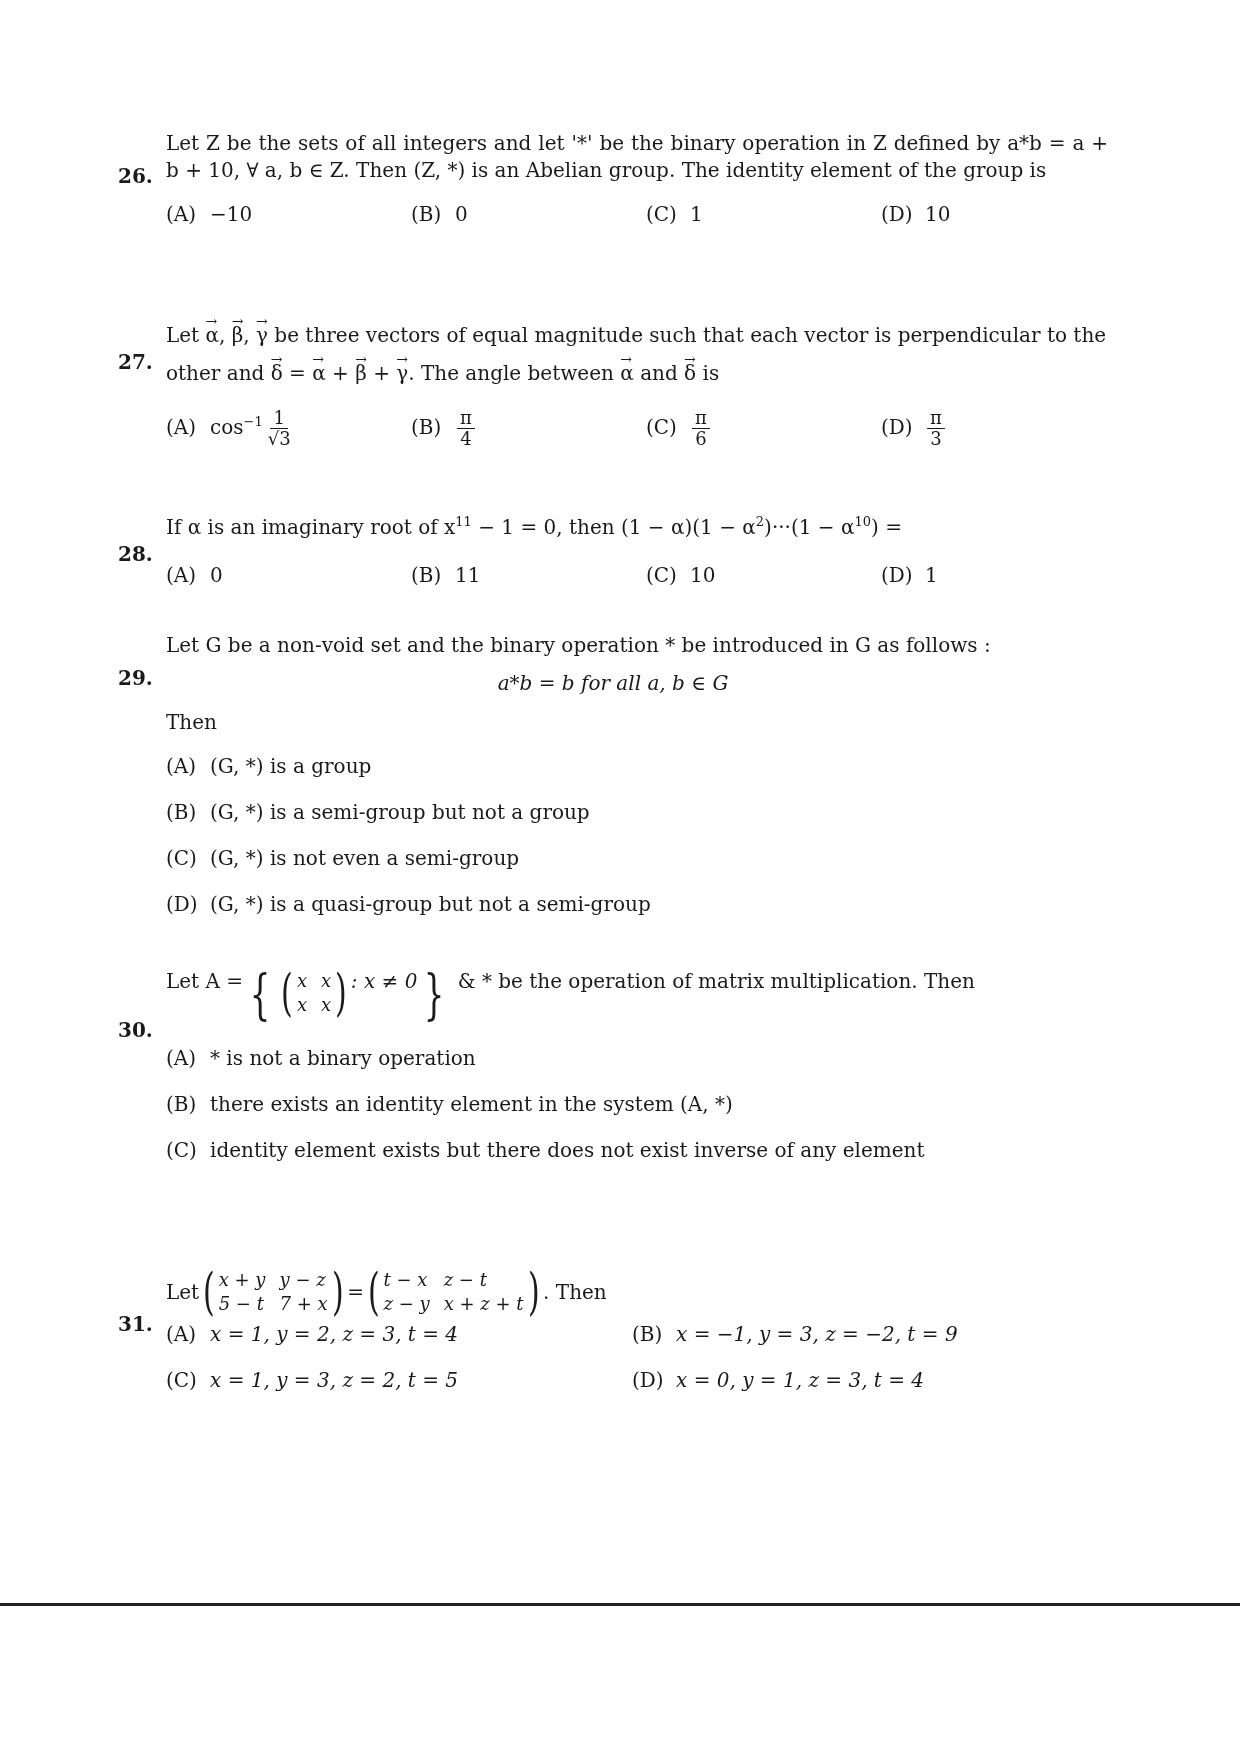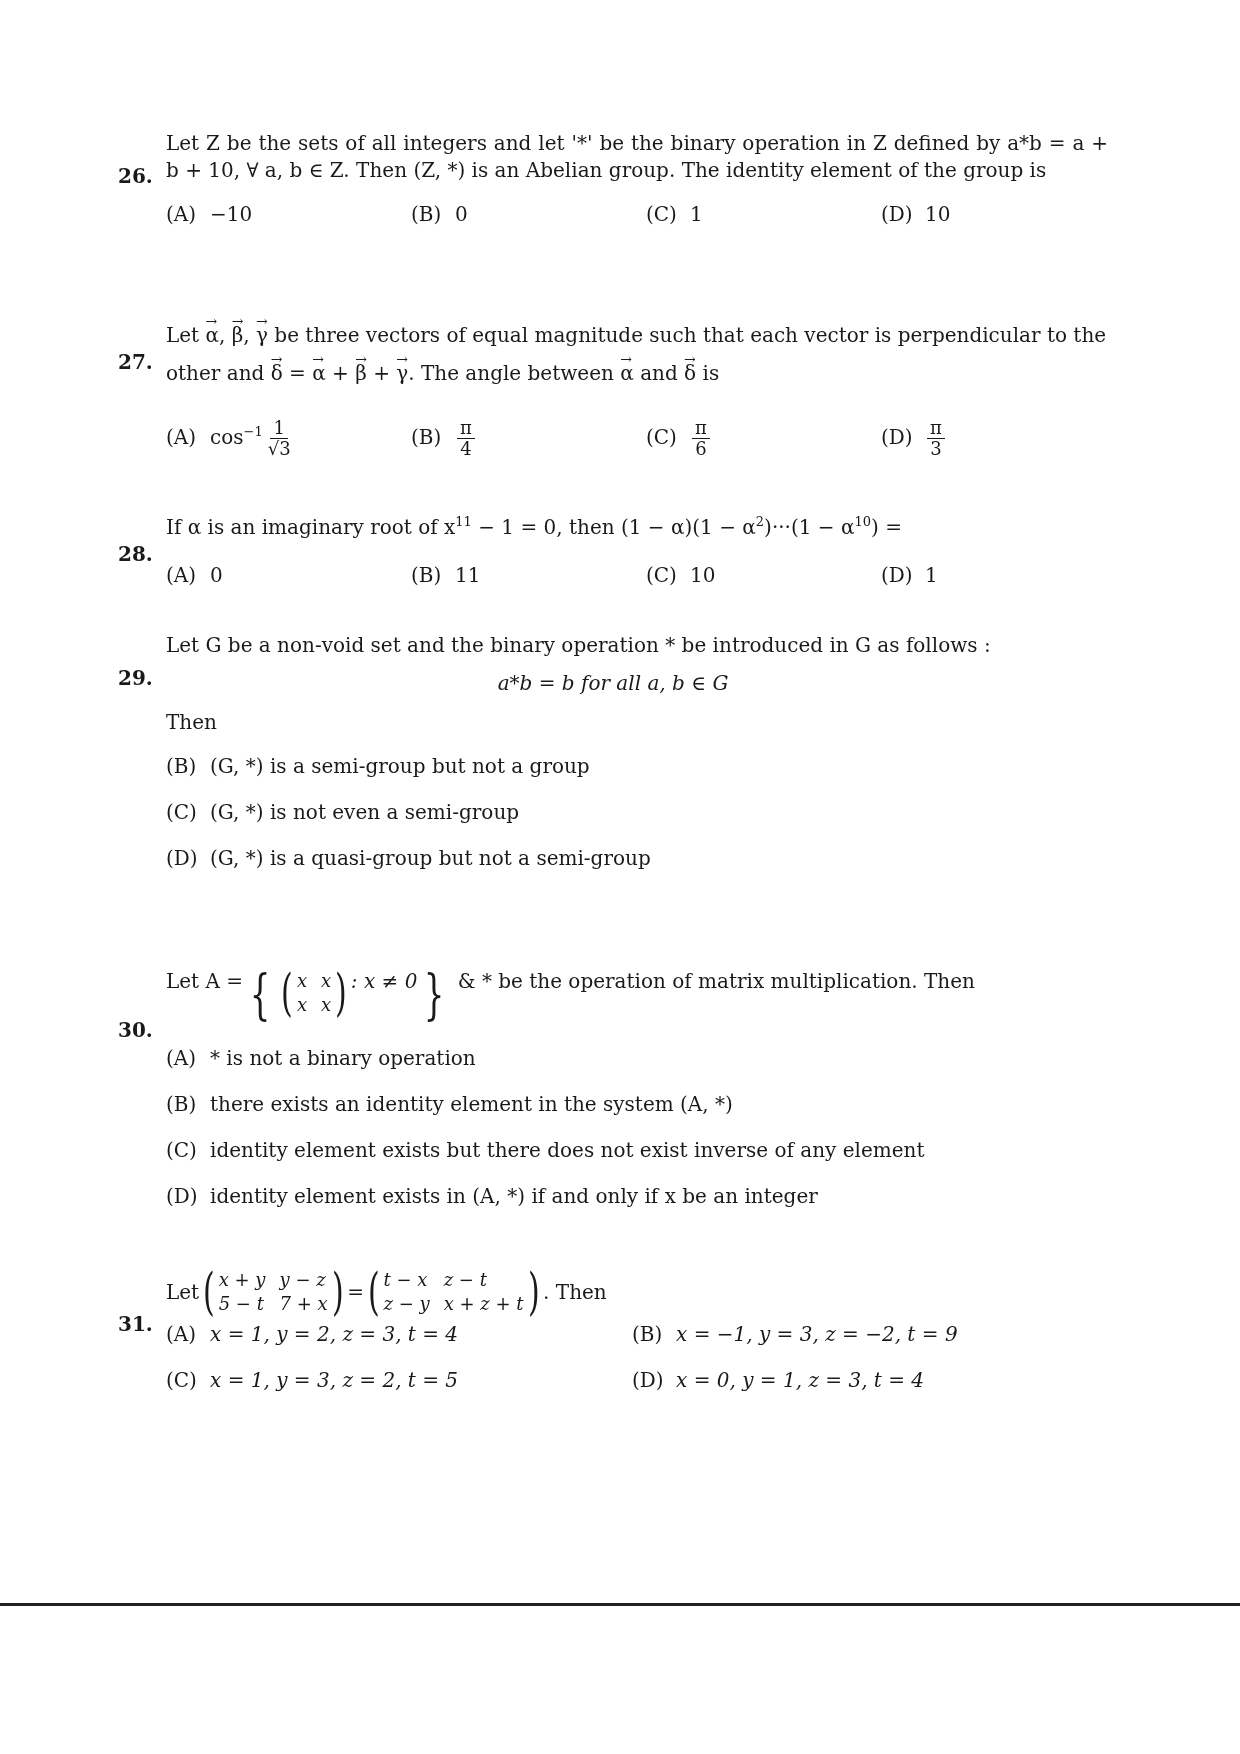--- a/index.html
+++ b/index.html
@@ -57,21 +57,21 @@
       <span>Let</span>
       <span class="vec">α</span>, <span class="vec">β</span>, <span class="vec">γ</span>
       <span>be three vectors of equal magnitude such that each vector is perpendicular to the</span><br>
       <span>other and</span>
       <span class="vec">δ</span> = <span class="vec">α</span> + <span class="vec">β</span> + <span class="vec">γ</span><span>. The angle between</span>
       <span class="vec">α</span>
       <span>and</span>
       <span class="vec">δ</span>
       <span>is</span>
     </div>
-    <div class="opts4" style="margin-top:26px; height:60px;">
+    <div class="opts4" style="margin-top:16px; height:60px;">
       <span class="opt4" style="left:0;"><span class="optlabel">(A)</span><span>cos</span><sup>−1</sup><span class="frac">
             <span class="num">1</span>
             <span class="den">√3</span>
           </span></span>
       <span class="opt4" style="left:245px;"><span class="optlabel">(B)</span><span class="frac">
             <span class="num">π</span>
             <span class="den">4</span>
           </span></span>
       <span class="opt4" style="left:480px;"><span class="optlabel">(C)</span><span class="frac">
             <span class="num">π</span>
@@ -96,20 +96,21 @@
       <span class="opt4" style="left:715px;"><span class="optlabel">(D)</span><span>1</span></span>
     </div>
   </div>
 
   <div class="q" style="top:632px;">
     <span class="qnum">29.</span>
     <div class="qtext">Let G be a non-void set and the binary operation * be introduced in G as follows :</div>
     <div class="center-eq it">a*b = b for all a, b ∈ G</div>
     <div class="qtext" style="margin-bottom:16px;">Then</div>
     <div class="optlist">
+      <div class="optline"><span class="optlabel">(A)</span><span>(G, *) is a group</span></div>
       <div class="optline"><span class="optlabel">(B)</span><span>(G, *) is a semi-group but not a group</span></div>
       <div class="optline"><span class="optlabel">(C)</span><span>(G, *) is not even a semi-group</span></div>
       <div class="optline"><span class="optlabel">(D)</span><span>(G, *) is a quasi-group but not a semi-group</span></div>
     </div>
   </div>
 
   <div class="q" style="top:968px;">
     <span class="qnum" style="top:16px;">30.</span>
     <div class="qtext" style="display:flex; align-items:flex-start; height:62px;">
       <span>Let A =</span>
@@ -125,21 +126,20 @@
         <span class="paren">)</span>
       </span>
       <span class="it">: x ≠ 0</span>
       <span class="brace">}</span>
       <span style="margin-left:6px;">&amp; * be the operation of matrix multiplication. Then</span>
     </div>
     <div class="optlist" style="margin-top:14px;">
       <div class="optline"><span class="optlabel">(A)</span><span>* is not a binary operation</span></div>
       <div class="optline"><span class="optlabel">(B)</span><span>there exists an identity element in the system (A, *)</span></div>
       <div class="optline"><span class="optlabel">(C)</span><span>identity element exists but there does not exist inverse of any element</span></div>
-      <div class="optline"><span class="optlabel">(D)</span><span>identity element exists in (A, *) if and only if x be an integer</span></div>
     </div>
   </div>
 
   <div class="q" style="top:1262px;">
     <span class="qnum" style="top:16px;text-align:center;">31.</span>
     <div class="qtext" style="display:flex; align-items:center; height:60px;">
       <span>Let</span>
       <span class="matrix">
         <span class="paren">(</span>
         <span class="mgrid">

